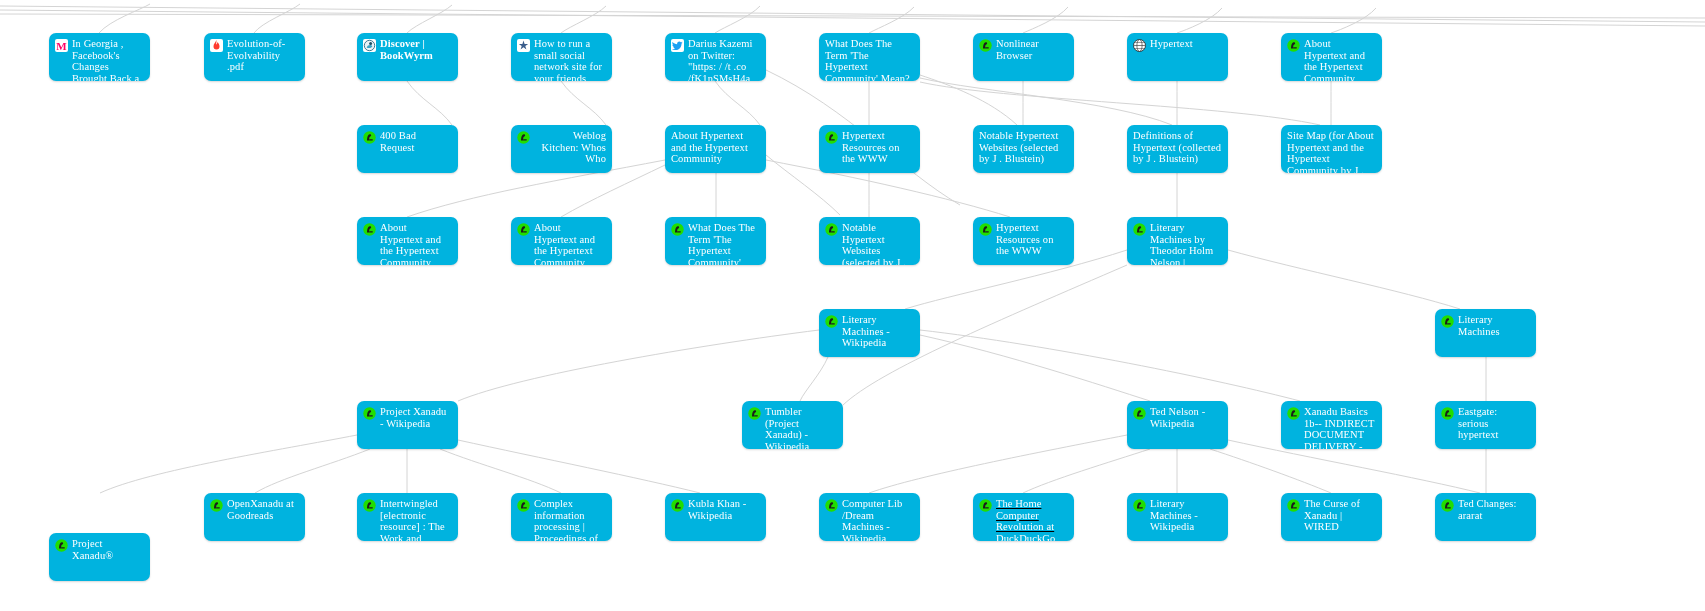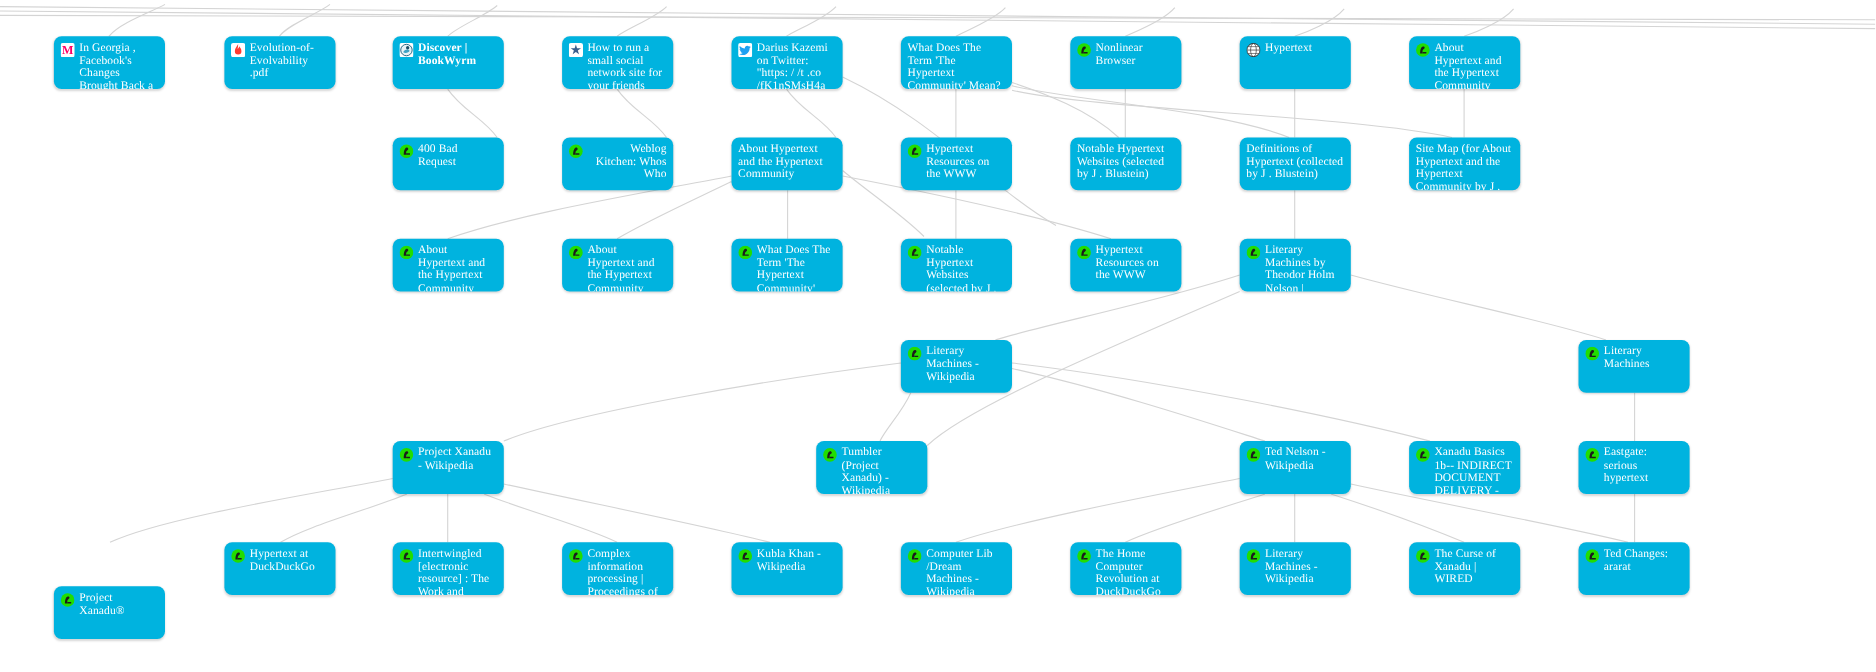--- a/index.html
+++ b/index.html
@@ -448,21 +448,21 @@
       </div>
       <div class="node" style="left: 204px; top: 493px; width: 101px; height: 48px; background: rgb(0, 179, 223);">
         <div class="node-inner">
           <span class="node-favicon">
             <svg width="13" height="13" viewBox="0 0 13 13">
               <circle cx="6.5" cy="6.5" r="6.2" fill="#22dd00"></circle>
               <path d="M4.0 9.6 C4.0 7.4 4.4 5.4 5.2 4.2 C5.9 3.1 7.1 2.9 7.8 3.6 C8.4 4.2 8.2 5.2 7.4 5.6 C6.6 6.0 6.2 6.8 6.2 7.7 L6.2 9.6 Z" fill="#1b1b1b"></path>
               <path d="M6.2 8.3 L9.7 8.3 L9.7 9.6 L6.2 9.6 Z" fill="#1b1b1b"></path>
             </svg>
           </span>
-          <div class="node-title" style="color: rgb(255, 255, 255);">Hypertext at DuckDuckGo</div>
+          <div class="node-title" style="color: rgb(255, 255, 255);">OpenXanadu at Goodreads</div>
         </div>
       </div>
       <div class="node" style="left: 357px; top: 493px; width: 101px; height: 48px; background: rgb(0, 179, 223);">
         <div class="node-inner">
           <span class="node-favicon">
             <svg width="13" height="13" viewBox="0 0 13 13">
               <circle cx="6.5" cy="6.5" r="6.2" fill="#22dd00"></circle>
               <path d="M4.0 9.6 C4.0 7.4 4.4 5.4 5.2 4.2 C5.9 3.1 7.1 2.9 7.8 3.6 C8.4 4.2 8.2 5.2 7.4 5.6 C6.6 6.0 6.2 6.8 6.2 7.7 L6.2 9.6 Z" fill="#1b1b1b"></path>
               <path d="M6.2 8.3 L9.7 8.3 L9.7 9.6 L6.2 9.6 Z" fill="#1b1b1b"></path>
             </svg>
@@ -499,21 +499,21 @@
           <span class="node-favicon">
             <svg width="13" height="13" viewBox="0 0 13 13">
               <circle cx="6.5" cy="6.5" r="6.2" fill="#22dd00"></circle>
               <path d="M4.0 9.6 C4.0 7.4 4.4 5.4 5.2 4.2 C5.9 3.1 7.1 2.9 7.8 3.6 C8.4 4.2 8.2 5.2 7.4 5.6 C6.6 6.0 6.2 6.8 6.2 7.7 L6.2 9.6 Z" fill="#1b1b1b"></path>
               <path d="M6.2 8.3 L9.7 8.3 L9.7 9.6 L6.2 9.6 Z" fill="#1b1b1b"></path>
             </svg>
           </span>
           <div class="node-title" style="color: rgb(255, 255, 255);">Computer Lib /Dream Machines - Wikipedia</div>
         </div>
       </div>
-      <div class="node" style="left: 973px; top: 493px; width: 101px; height: 48px; background: rgb(0, 179, 223);">
+      <div class="node" style="left: 973px; top: 493px; width: 101px; height: 48px; background: rgb(0, 179, 223); text-decoration: underline;">
         <div class="node-inner">
           <span class="node-favicon">
             <svg width="13" height="13" viewBox="0 0 13 13">
               <circle cx="6.5" cy="6.5" r="6.2" fill="#22dd00"></circle>
               <path d="M4.0 9.6 C4.0 7.4 4.4 5.4 5.2 4.2 C5.9 3.1 7.1 2.9 7.8 3.6 C8.4 4.2 8.2 5.2 7.4 5.6 C6.6 6.0 6.2 6.8 6.2 7.7 L6.2 9.6 Z" fill="#1b1b1b"></path>
               <path d="M6.2 8.3 L9.7 8.3 L9.7 9.6 L6.2 9.6 Z" fill="#1b1b1b"></path>
             </svg>
           </span>
           <div class="node-title" style="color: rgb(255, 255, 255);">The Home Computer Revolution at DuckDuckGo</div>
         </div>

